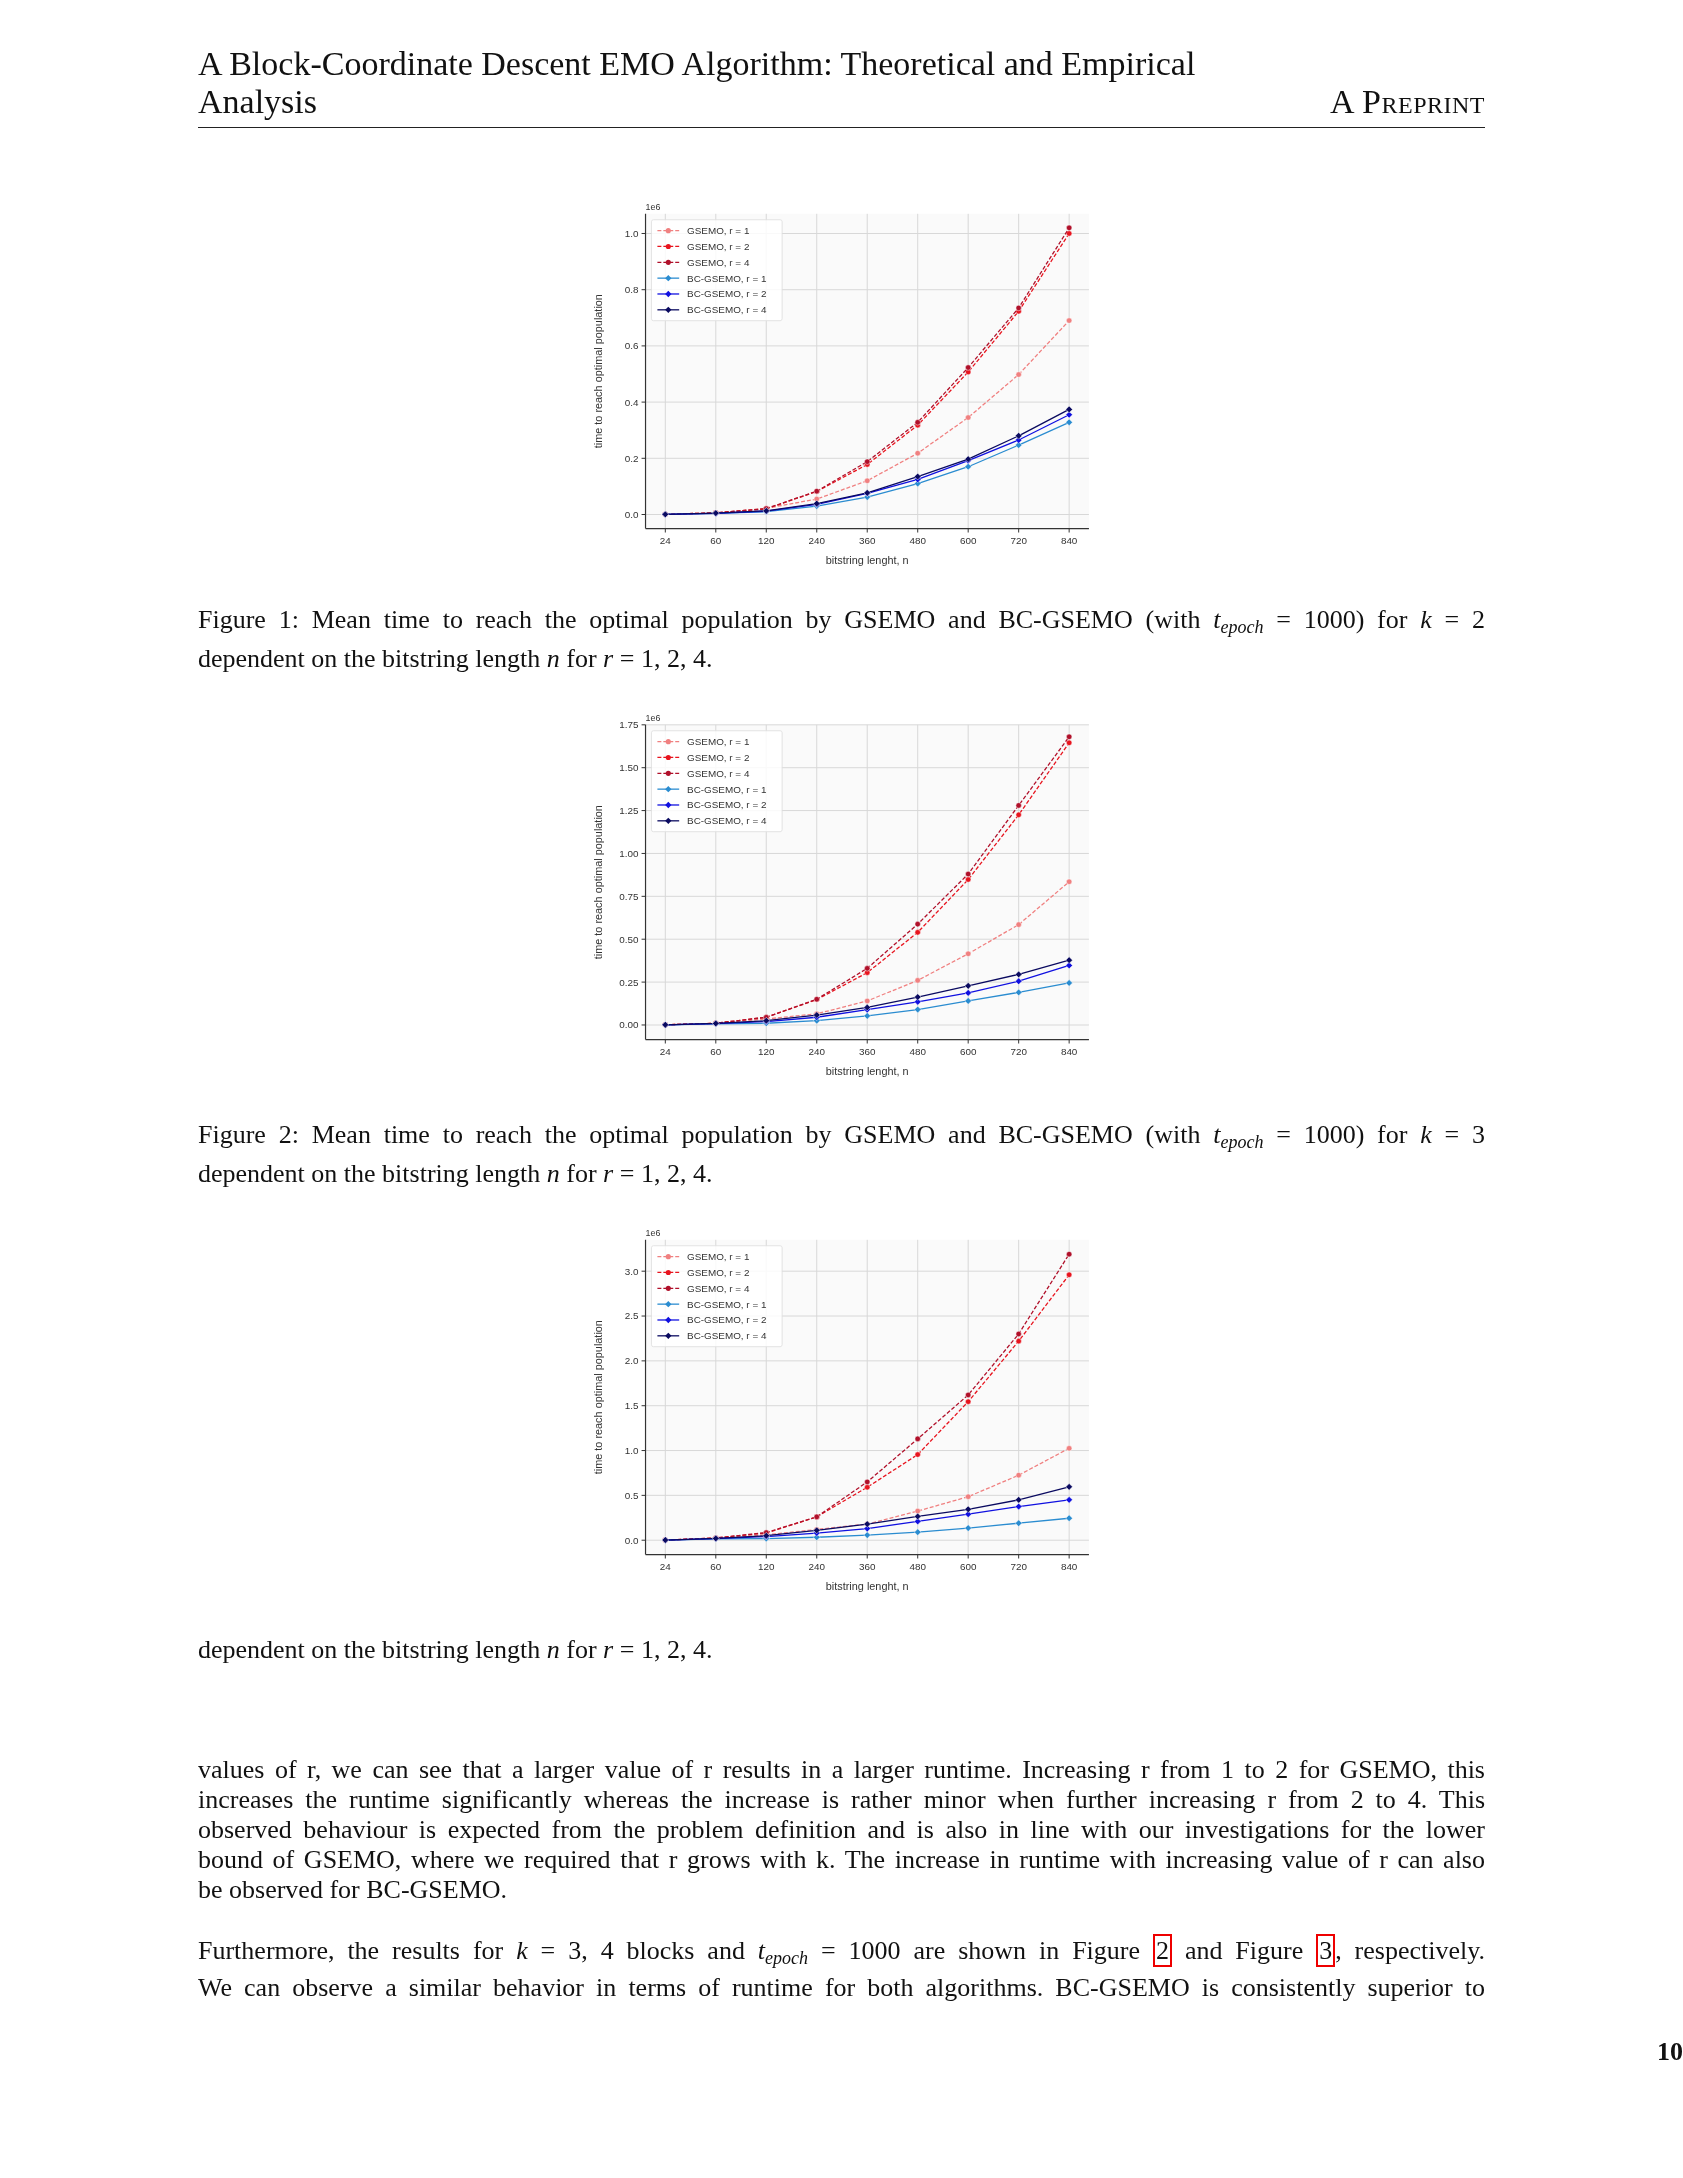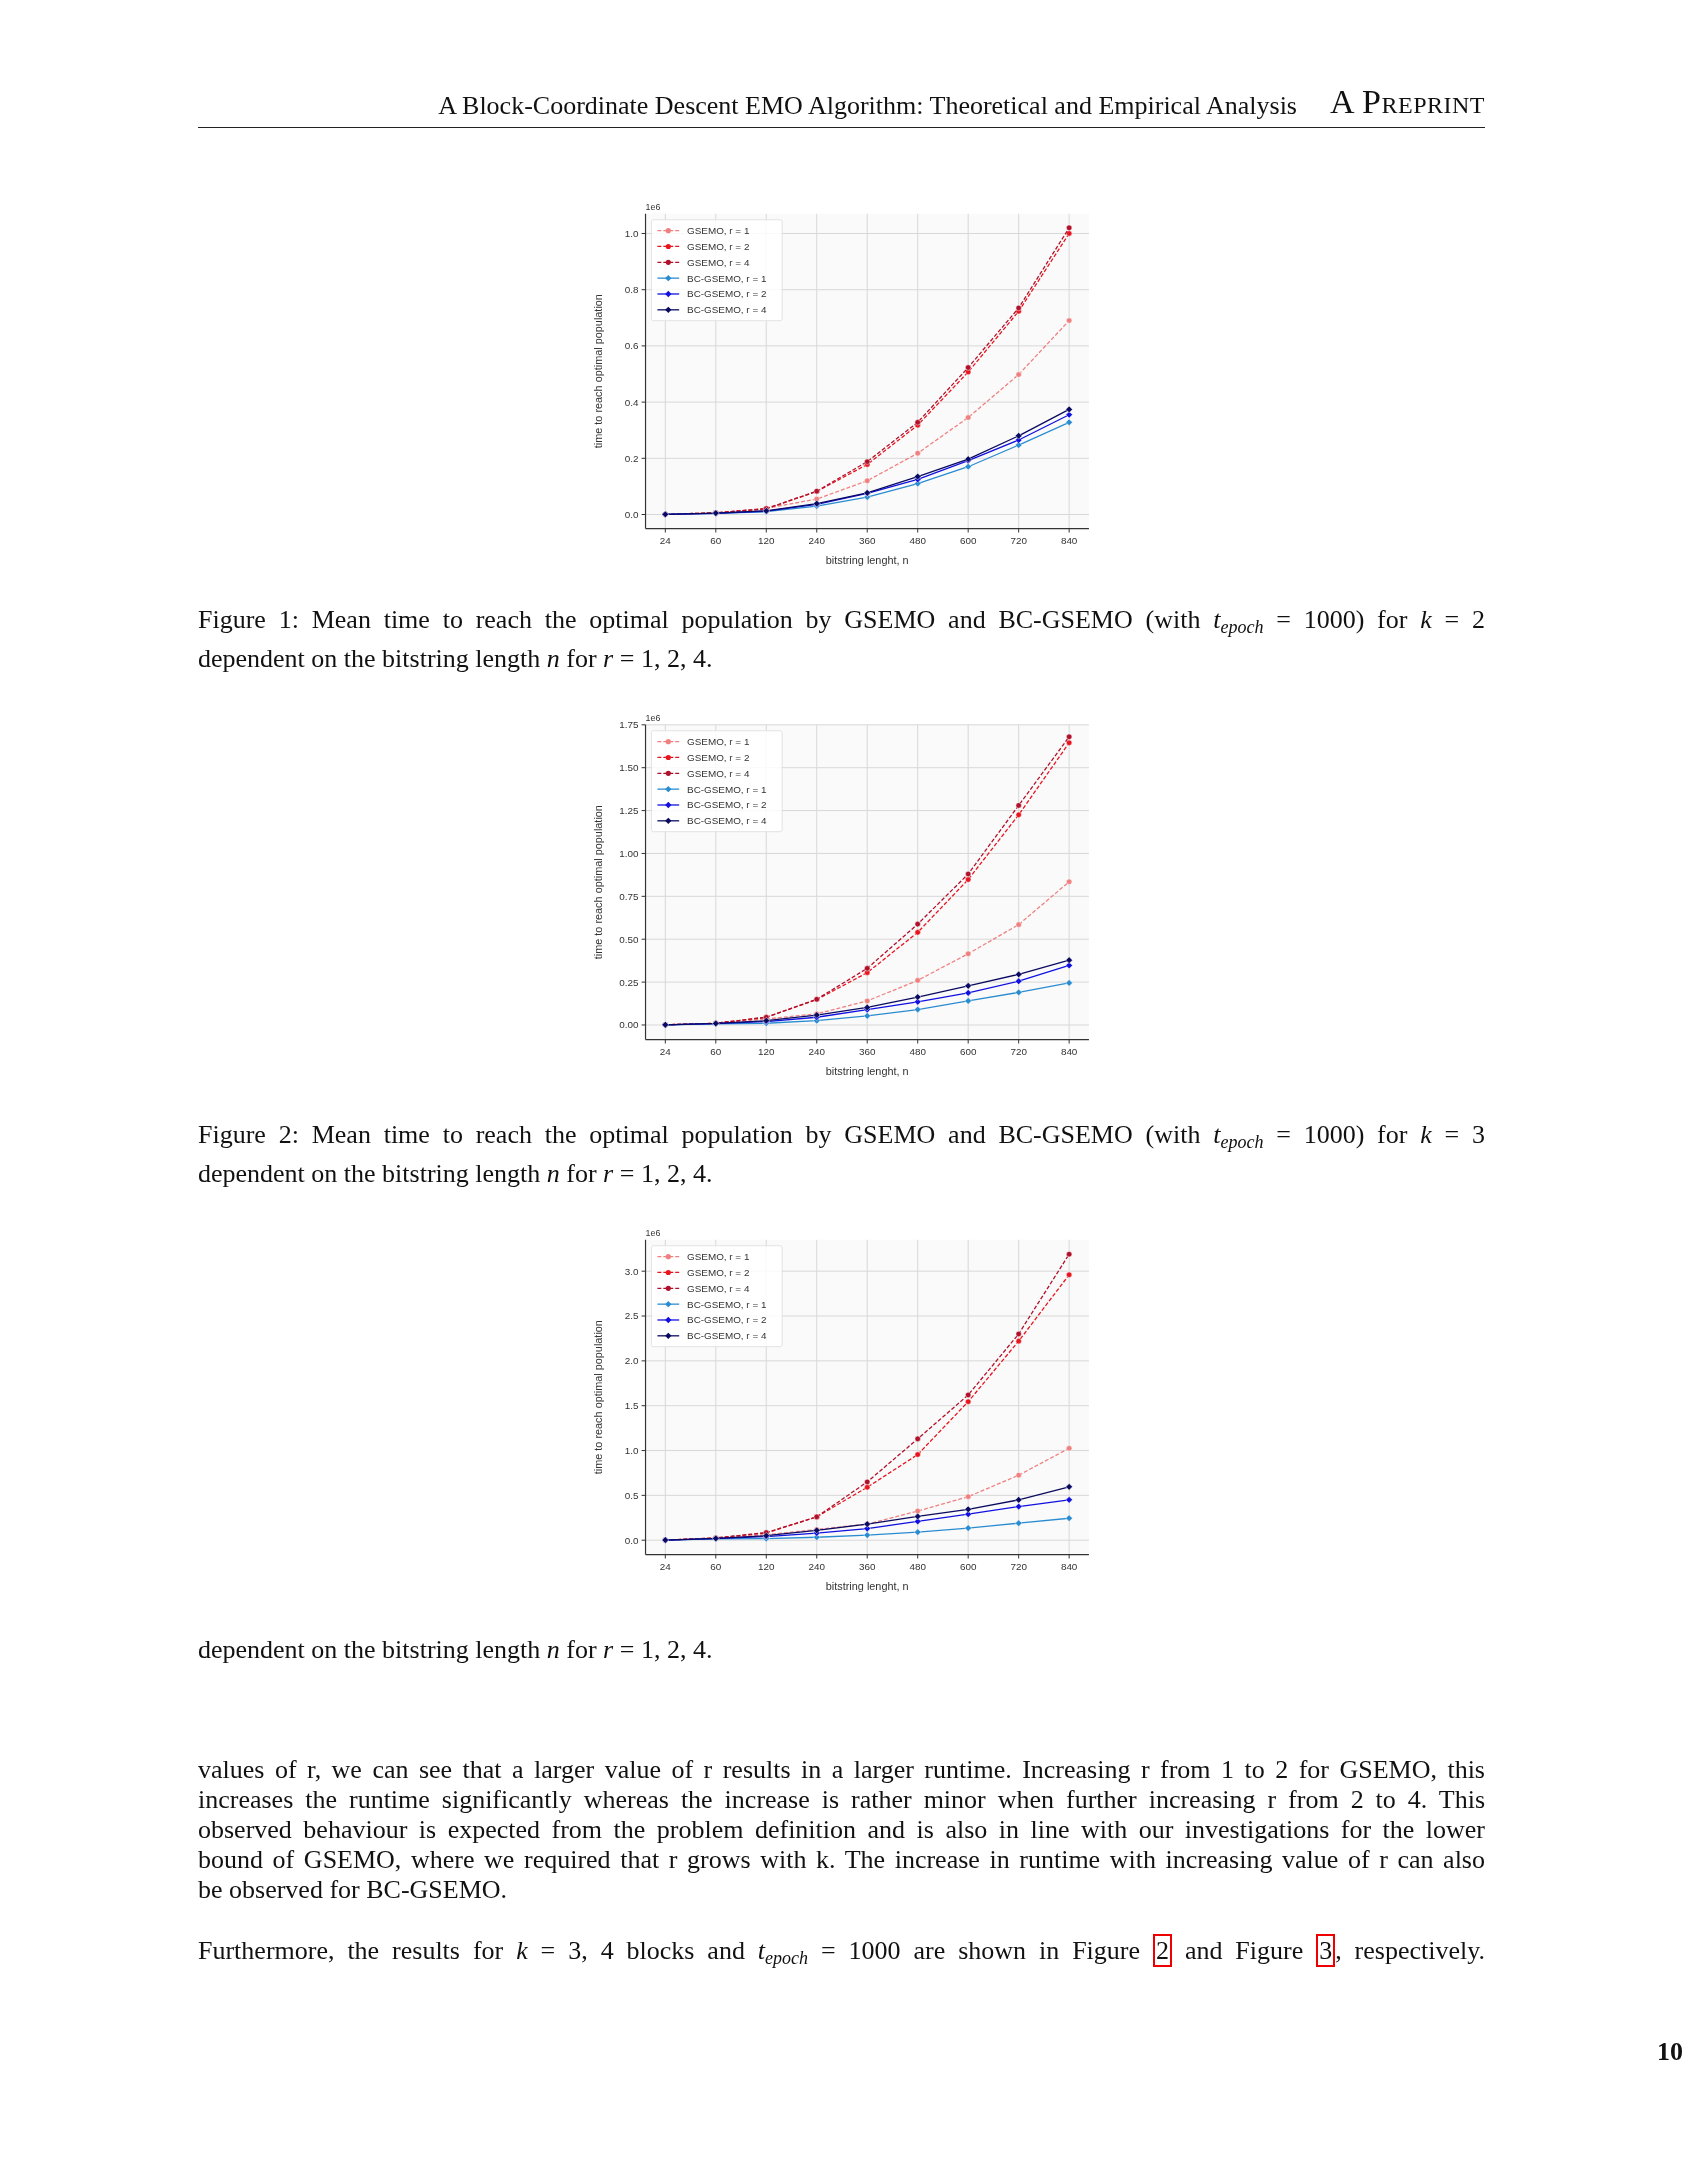--- a/index.html
+++ b/index.html
@@ -1,18 +1,18 @@
 <!DOCTYPE html>
 <html><head>
 <meta charset="utf-8">
 <style>
   html,body{margin:0;padding:0;background:#fff;}
   body{width:1683px;height:2178px;position:relative;overflow:hidden;font-family:"Liberation Serif","DejaVu Serif",serif;color:#111;}
   .header{position:absolute;left:198px;right:198px;top:91px;height:36px;border-bottom:1.5px solid #222;}
-  .header .title{position:absolute;right:188px;bottom:6px;font-size:26px;text-align:center;}
+  .header .title{position:absolute;right:188px;bottom:6px;font-size:34px;}
   .header .tag{position:absolute;right:0;bottom:6px;font-size:34px;font-variant:small-caps;letter-spacing:0.5px;}
   .figure{position:absolute;left:584px;width:515px;height:386px;}
   .figure svg{width:515px;height:386px;display:block;}
   .caption{position:absolute;left:198px;width:1287px;font-size:26px;line-height:31px;text-align:justify;text-align-last:left;}
   .caption .line1{display:block;text-align:justify;text-align-last:justify;}
   .body-p{position:absolute;left:198px;width:1287px;font-size:26px;line-height:30px;}
   .body-p .jl{display:block;text-align:justify;text-align-last:justify;}
   .body-p .ll{display:block;}
   .ref-box{border:2px solid #e00;padding:0 1px;}
   .pagenum{position:absolute;left:0;right:0;top:2037px;text-align:right;font-size:26px;font-weight:bold;}
@@ -464,16 +464,17 @@
 <div class="body-p" style="top:1755px;">
   <span class="jl">values of r, we can see that a larger value of r results in a larger runtime. Increasing r from 1 to 2 for GSEMO, this</span>
   <span class="jl">increases the runtime significantly whereas the increase is rather minor when further increasing r from 2 to 4. This</span>
   <span class="jl">observed behaviour is expected from the problem definition and is also in line with our investigations for the lower</span>
   <span class="jl">bound of GSEMO, where we required that r grows with k. The increase in runtime with increasing value of r can also</span>
   <span class="ll">be observed for BC-GSEMO.</span>
 </div>
 
 <div class="body-p" style="top:1921px;margin-top:15px;">
   <span class="jl"><span>Furthermore, the results for </span><i>k</i><span> = 3, 4 blocks and </span><i>t</i><sub>epoch</sub><span> = 1000 are shown in Figure </span><span class="ref-box">2</span><span> and Figure </span><span class="ref-box">3</span><span>, respectively.</span></span>
+  <span class="jl">We can observe a similar behavior in terms of runtime for both algorithms. BC-GSEMO is consistently superior to</span>
 </div>
 
 <div class="pagenum">10</div>
 
 
 </body></html>

